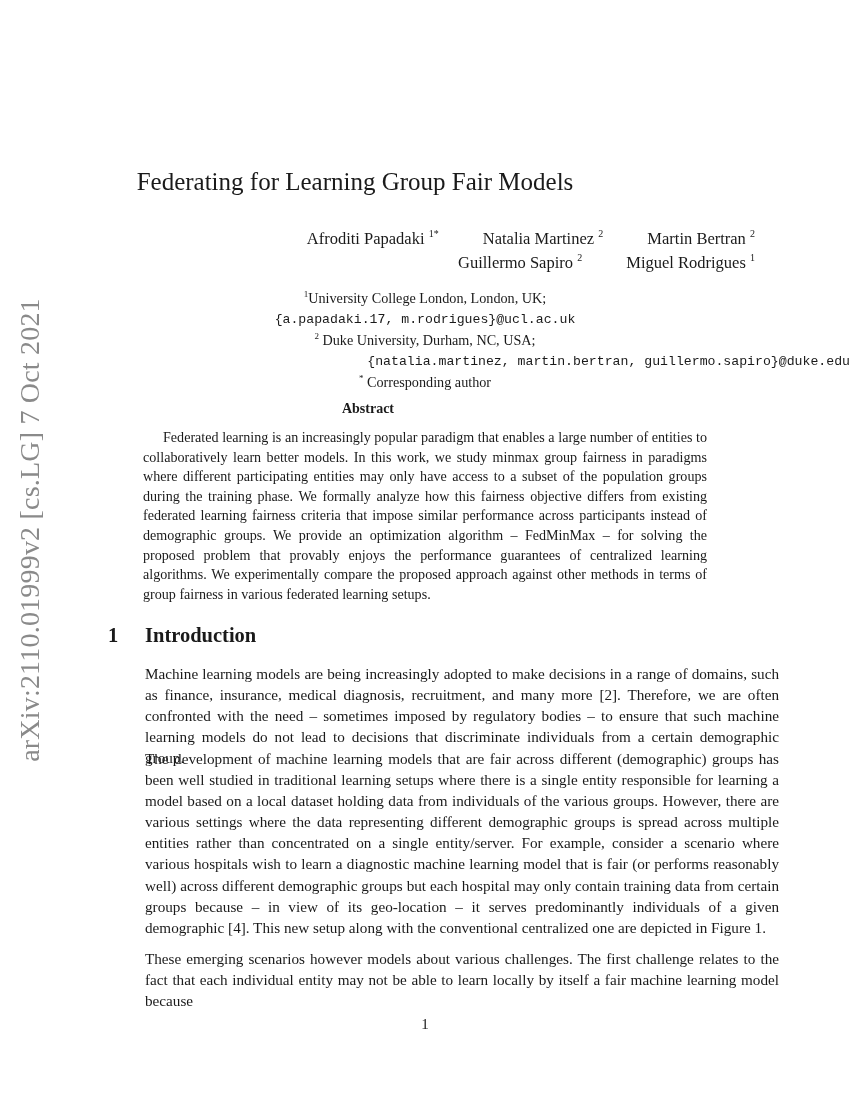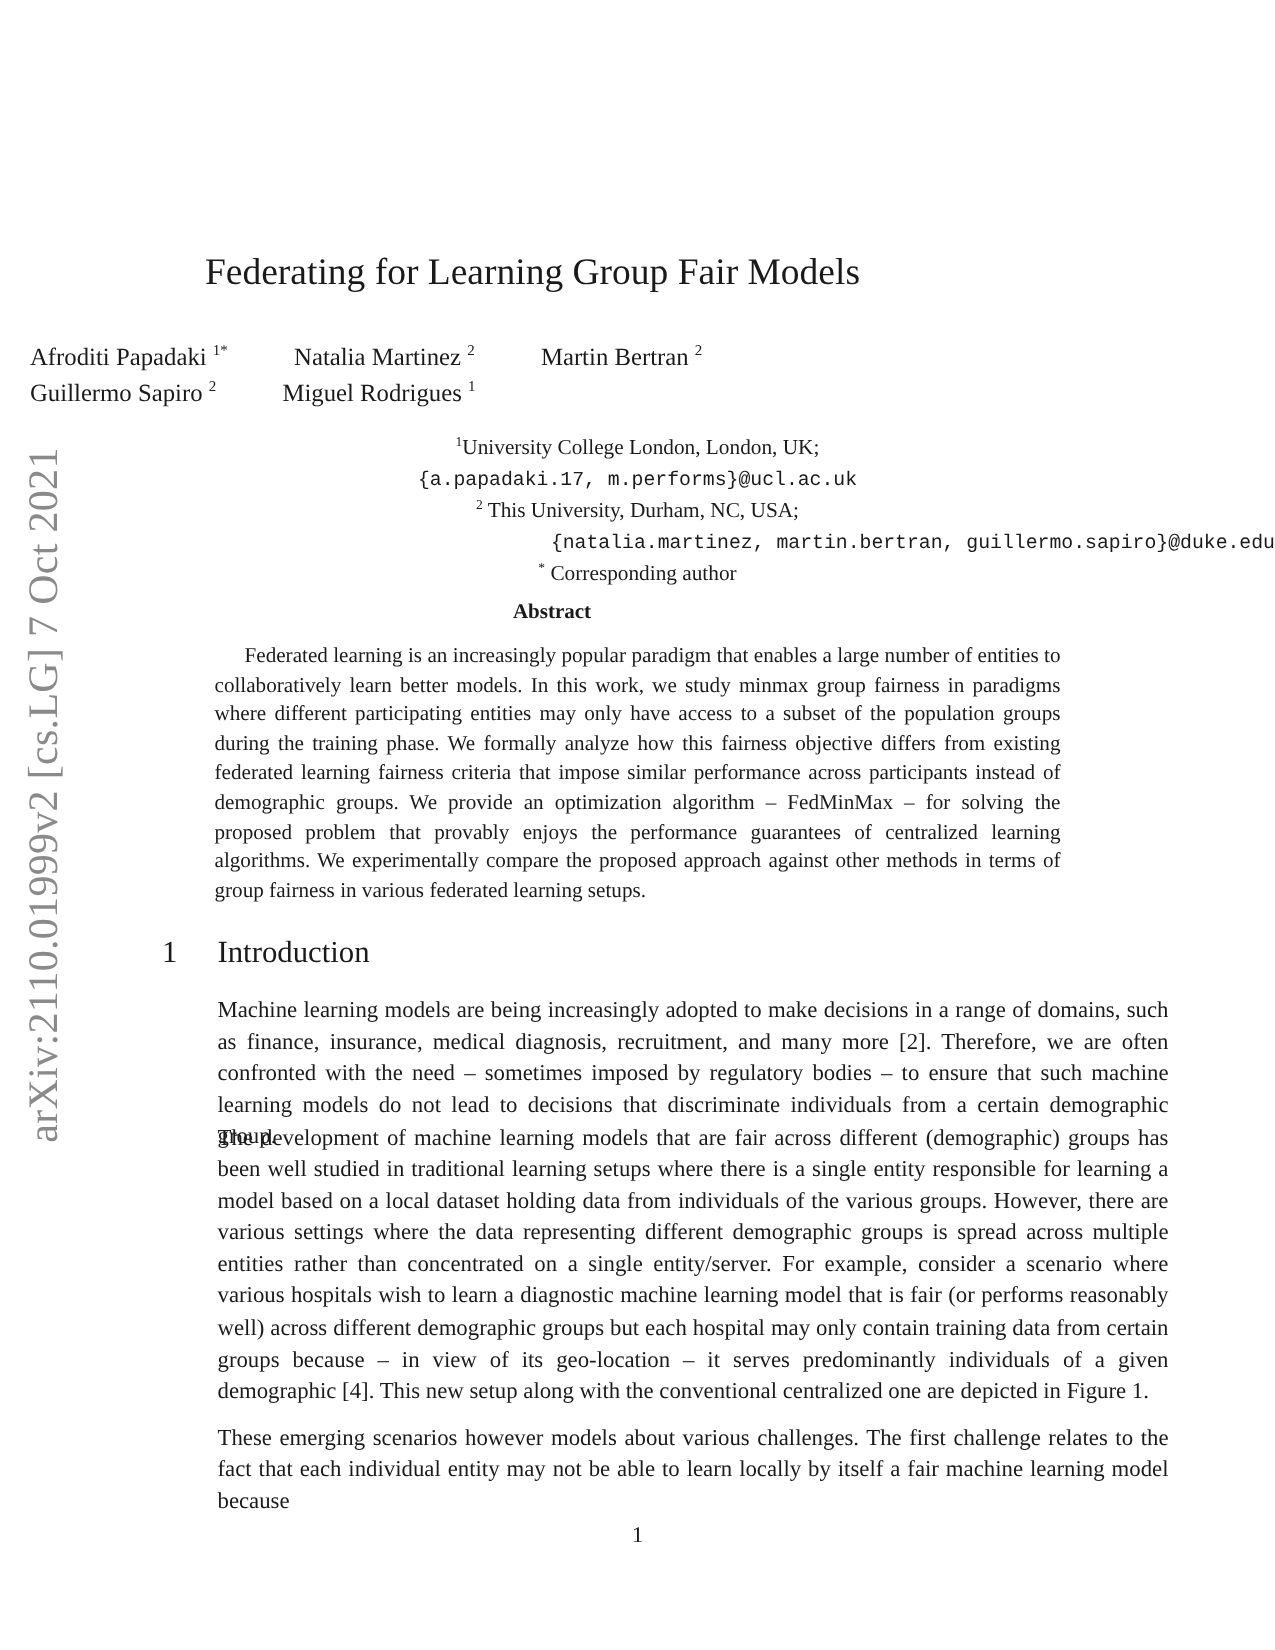--- a/index.html
+++ b/index.html
@@ -13,41 +13,41 @@
     }
     .arxiv-stamp span {
       display: block; transform: rotate(-90deg); white-space: nowrap;
       font-family: "Liberation Serif", serif; font-size: 28px; color: #8a8a8a;
       letter-spacing: 0.2px;
     }
 
     .title { position: absolute; left: 0; width: 710px; top: 168px; text-align: center;
       font-family: "Liberation Serif", serif; font-size: 25px; color: #1a1a1a; }
 
-    .authors-row { position: absolute; left: 0; width: 759px; text-align: left;
+    .authors-row { position: absolute; left: 16px; width: 759px; text-align: right;
       font-family: "Liberation Serif", serif; font-size: 16.5px; }
     .authors-row .author { display: inline-block; margin: 0 20px; }
     .authors-row sup { font-size: 10px; }
     .row1 { top: 228px; }
     .row2 { top: 252px; }
 
     .aff { position: absolute; left: 0; width: 850px; text-align: center; font-size: 14.2px; }
     .aff sup { font-size: 9px; }
     .aff.serif-line { font-family: "Liberation Serif", serif; }
     .aff.mono-line { font-family: "Liberation Mono", monospace; font-size: 13.2px; }
 
     .abstract-head { position: absolute; left: 0; width: 736px; top: 401px; text-align: center;
       font-family: "Liberation Serif", serif; font-weight: bold; font-size: 14px; }
 
     .abstract-body { position: absolute; left: 143px; width: 564px; top: 428px;
       font-family: "Liberation Serif", serif; font-size: 14.1px; line-height: 19.6px;
       text-align: justify; text-indent: 20px; hyphens: none; }
 
     .section-head { position: absolute; left: 108px; top: 624px;
-      font-family: "Liberation Serif", serif; font-weight: normal; font-size: 20.5px; }
+      font-family: "Liberation Serif", serif; font-weight: bold; font-size: 20.5px; }
     .section-head .num { display: inline-block; width: 37px; }
 
     .para { position: absolute; left: 108px; width: 634px;
       font-family: "Liberation Serif", serif; font-size: 15.2px; line-height: 21.1px;
       text-align: justify; hyphens: none; margin-left: 37px; }
     .p1 { top: 663px; }
     .p2 { top: 748px; }
     .p3 { top: 948px; }
 
     .page-number { position: absolute; left: 0; width: 850px; top: 1016px; text-align: center;
@@ -66,22 +66,22 @@
   <span class="author"><span>Afroditi Papadaki</span> <sup>1*</sup></span>
   <span class="author"><span>Natalia Martinez</span> <sup>2</sup></span>
   <span class="author"><span>Martin Bertran</span> <sup>2</sup></span>
 </div>
 <div class="authors-row row2">
   <span class="author"><span>Guillermo Sapiro</span> <sup>2</sup></span>
   <span class="author"><span>Miguel Rodrigues</span> <sup>1</sup></span>
 </div>
 
 <div class="aff serif-line" style="top:289px;"><sup>1</sup><span>University College London, London, UK;</span></div>
-<div class="aff mono-line" style="top:312px;">{a.papadaki.17, m.performs}@ucl.ac.uk</div>
-<div class="aff serif-line" style="top:331px;"><sup>2</sup><span> This University, Durham, NC, USA;</span></div>
+<div class="aff mono-line" style="top:312px;">{a.papadaki.17, m.rodrigues}@ucl.ac.uk</div>
+<div class="aff serif-line" style="top:331px;"><sup>2</sup><span> Duke University, Durham, NC, USA;</span></div>
 <div class="aff mono-line" style="top:354px;text-align:right;">{natalia.martinez, martin.bertran, guillermo.sapiro}@duke.edu</div>
 <div class="aff serif-line" style="top:373px;"><sup>*</sup><span> Corresponding author</span></div>
 
 <div class="abstract-head">Abstract</div>
 <div class="abstract-body">Federated learning is an increasingly popular paradigm that enables a large number of entities to collaboratively learn better models. In this work, we study minmax group fairness in paradigms where different participating entities may only have access to a subset of the population groups during the training phase. We formally analyze how this fairness objective differs from existing federated learning fairness criteria that impose similar performance across participants instead of demographic groups. We provide an optimization algorithm – FedMinMax – for solving the proposed problem that provably enjoys the performance guarantees of centralized learning algorithms. We experimentally compare the proposed approach against other methods in terms of group fairness in various federated learning setups.</div>
 
 <div class="section-head">
   <span class="num">1</span><span>Introduction</span>
 </div>
 

